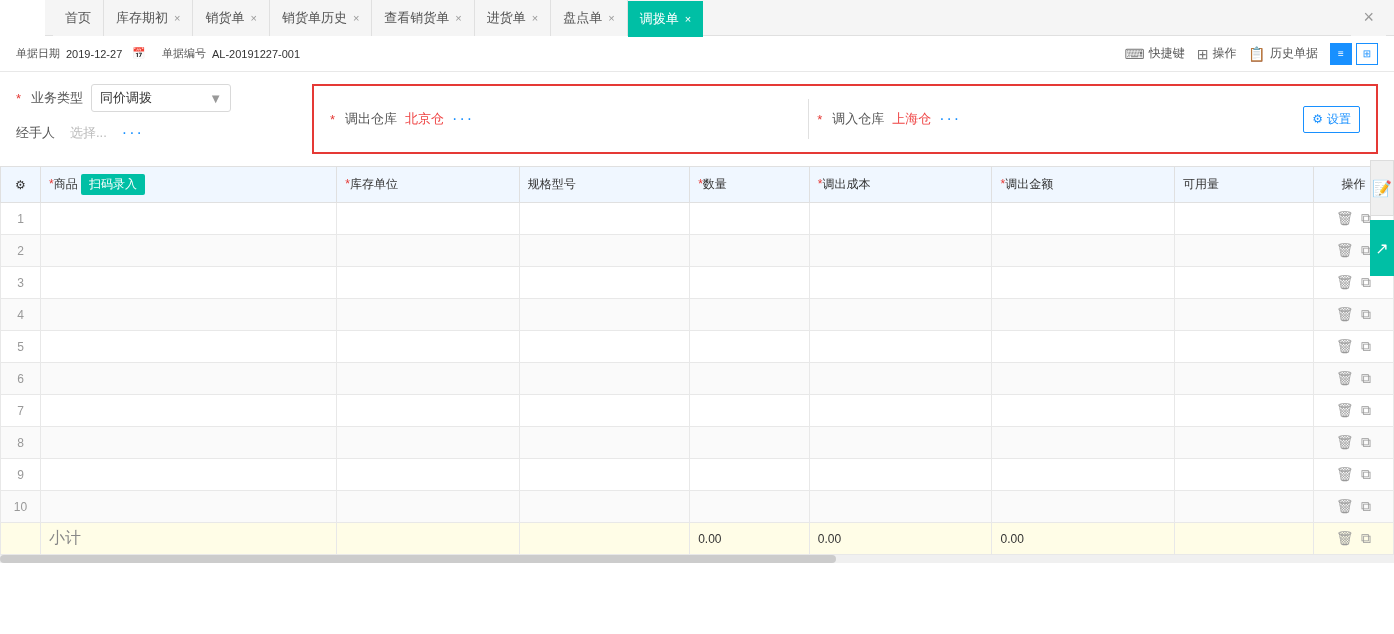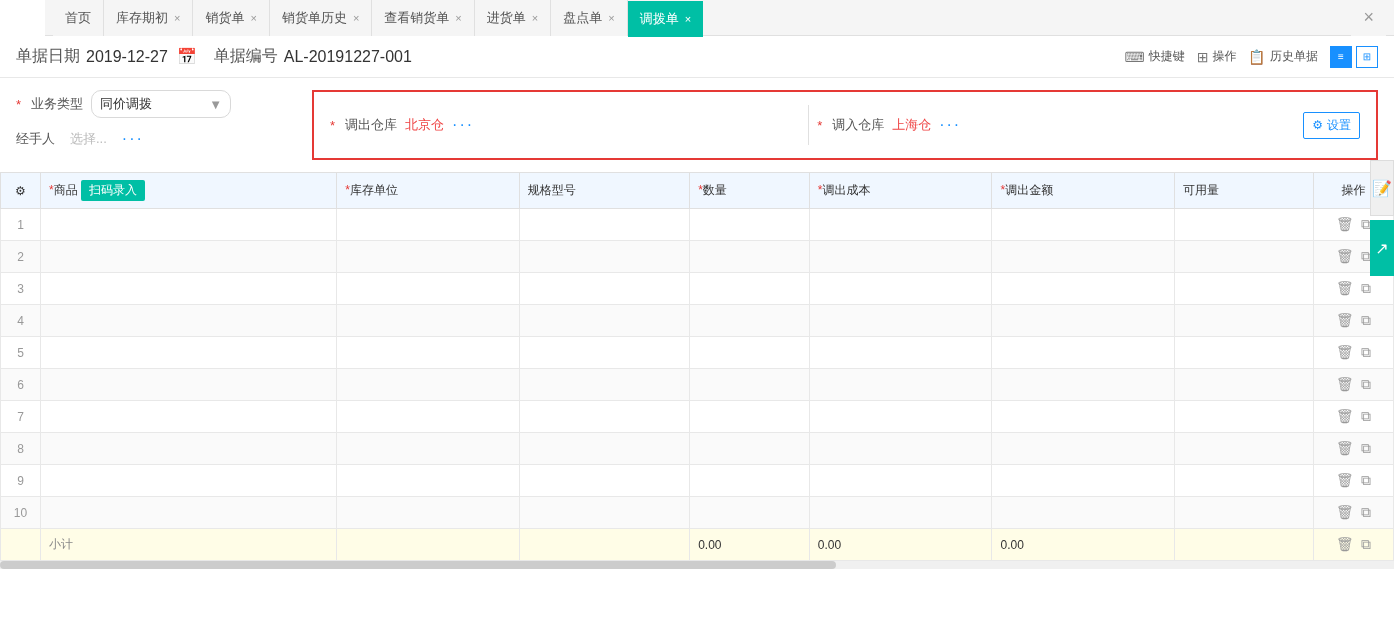--- a/index.html
+++ b/index.html
@@ -52,21 +52,21 @@
     }
     .header-left {
       display: flex;
       align-items: center;
       gap: 16px;
     }
     .header-field {
       display: flex;
       align-items: center;
       gap: 6px;
-      font-size: 16px;
+      font-size: 11px;
     }
     .header-field label { color: #555; }
     .header-field .value { color: #333; font-weight: 500; }
     .calendar-icon { color: #00bfa5; cursor: pointer; margin-left: 4px; }
     .header-right {
       position: absolute;
       right: 16px;
       display: flex;
       align-items: center;
       gap: 12px;
@@ -130,21 +130,21 @@
     }
     .required-star { color: #e53935; margin-right: 2px; }
     .field-label { color: #555; white-space: nowrap; }
     .field-value { color: #ef4444; font-weight: 500; font-family: Liberation Mono, monospace; }
     .field-dots { color: #1890ff; cursor: pointer; font-size: 16px; letter-spacing: 2px; }
     .dropdown-arrow { color: #999; cursor: pointer; margin-left: 4px; }
     .select-field {
       display: flex;
       align-items: center;
       border: 1px solid #d9d9d9;
-      border-radius: 10px;
+      border-radius: 3px;
       padding: 4px 8px;
       min-width: 140px;
       cursor: pointer;
       background: #fff;
     }
     .select-field .value { flex: 1; }
     .warehouse-field {
       display: flex;
       align-items: center;
       gap: 8px;
@@ -552,21 +552,21 @@
         <td></td>
         <td></td>
         <td></td>
         <td class="ops">
           <span class="op-icon">🗑</span>
           <span class="op-icon">⧉</span>
         </td>
       </tr>
       <tr class="subtotal">
         <td class="row-num"></td>
-        <td style="color:#888;font-size:12px;">小计</td>
+        <td style="color:#888;font-size:16px;">小计</td>
         <td></td>
         <td></td>
         <td style="color:#333;">0.00</td>
         <td style="color:#333;">0.00</td>
         <td style="color:#333;">0.00</td>
         <td></td>
         <td class="ops">
           <span class="op-icon">🗑</span>
           <span class="op-icon">⧉</span>
         </td>

